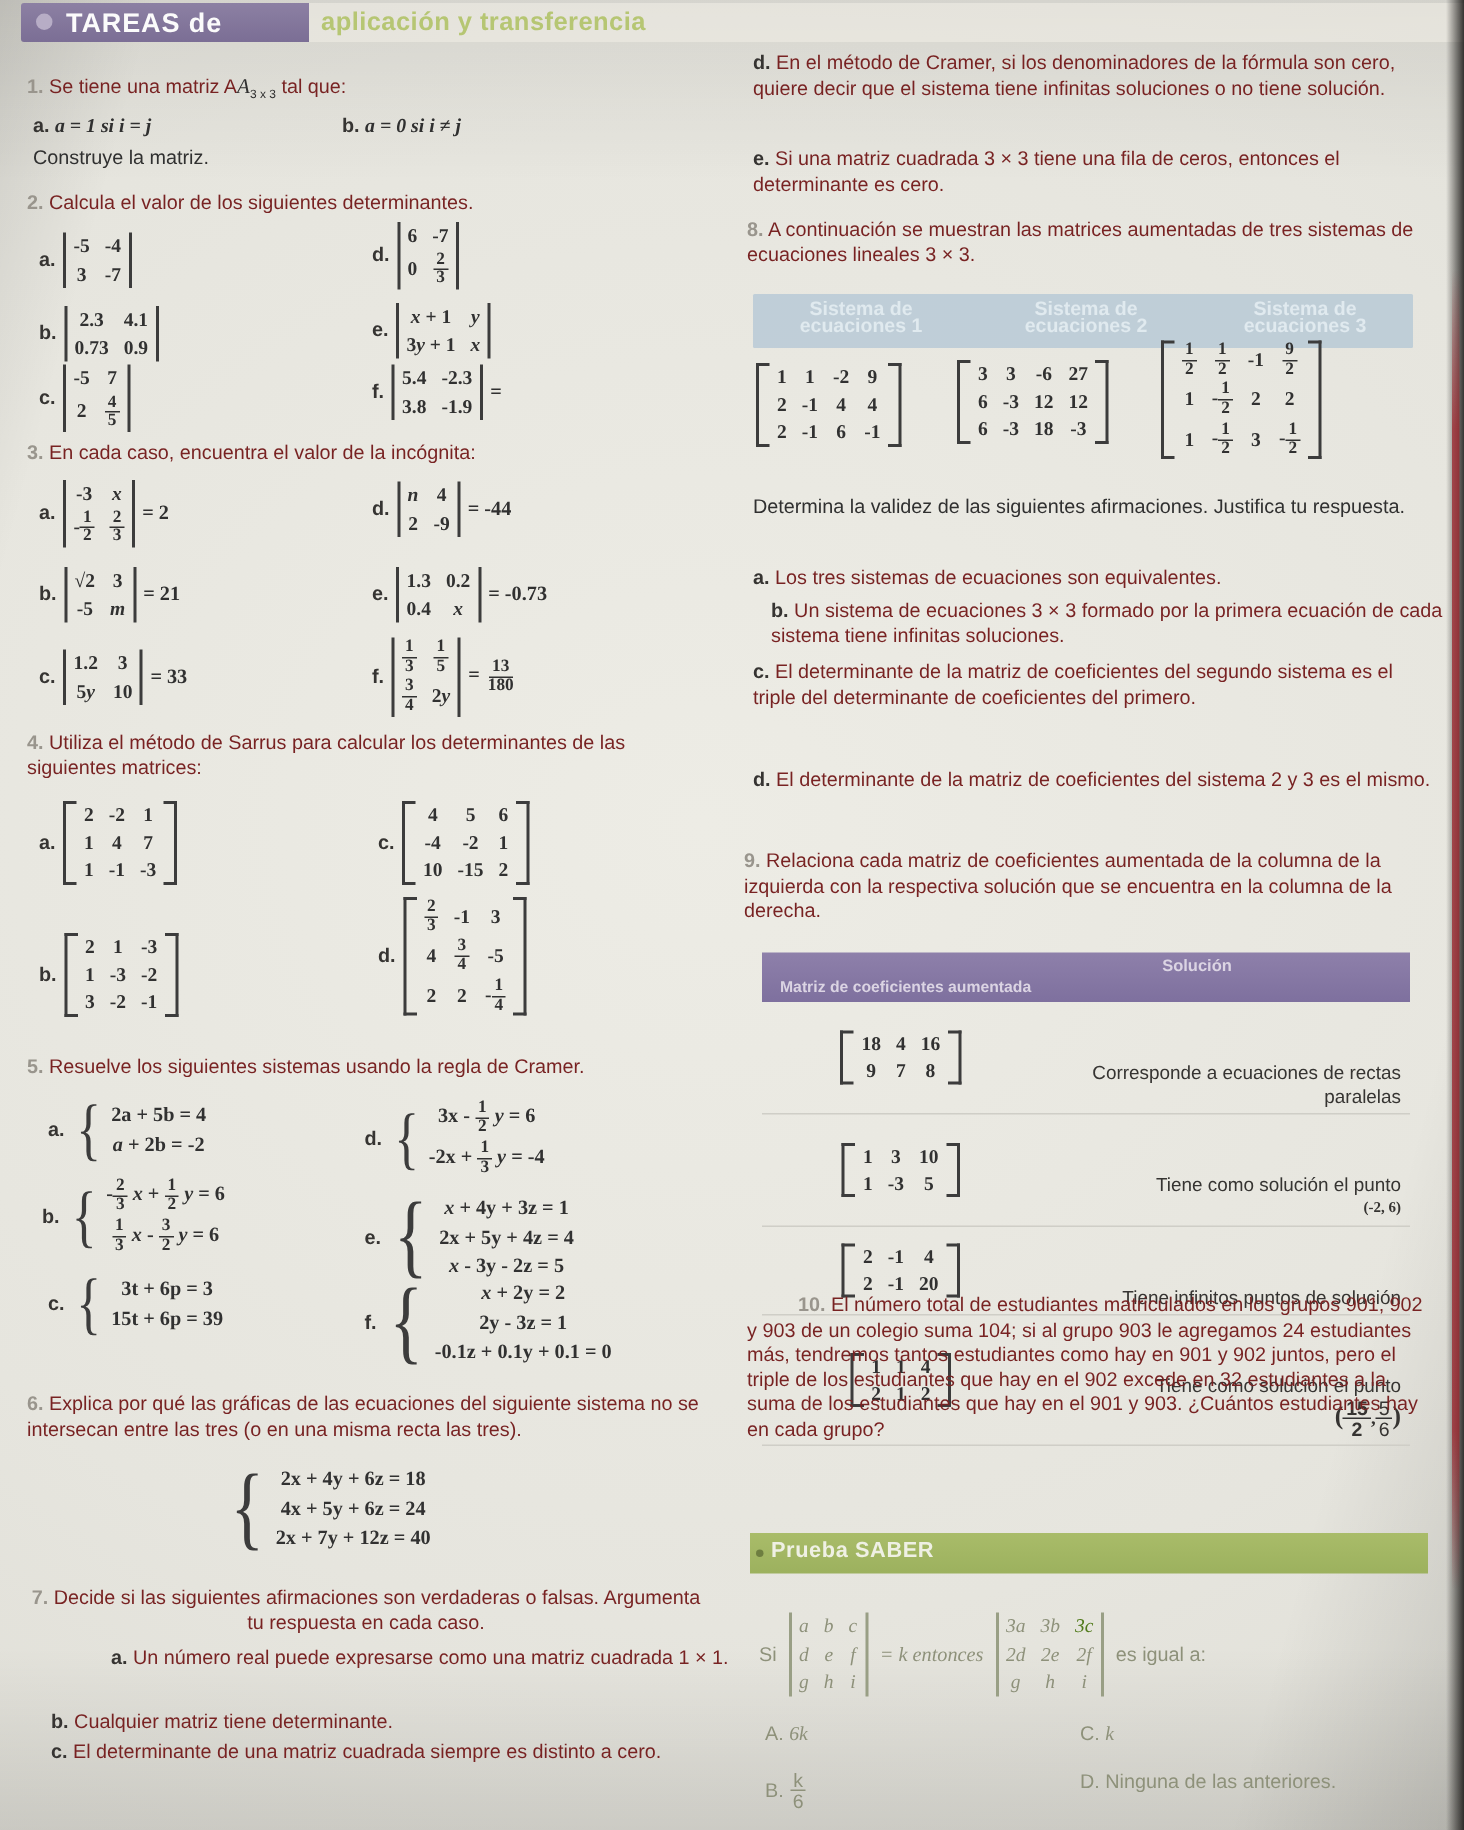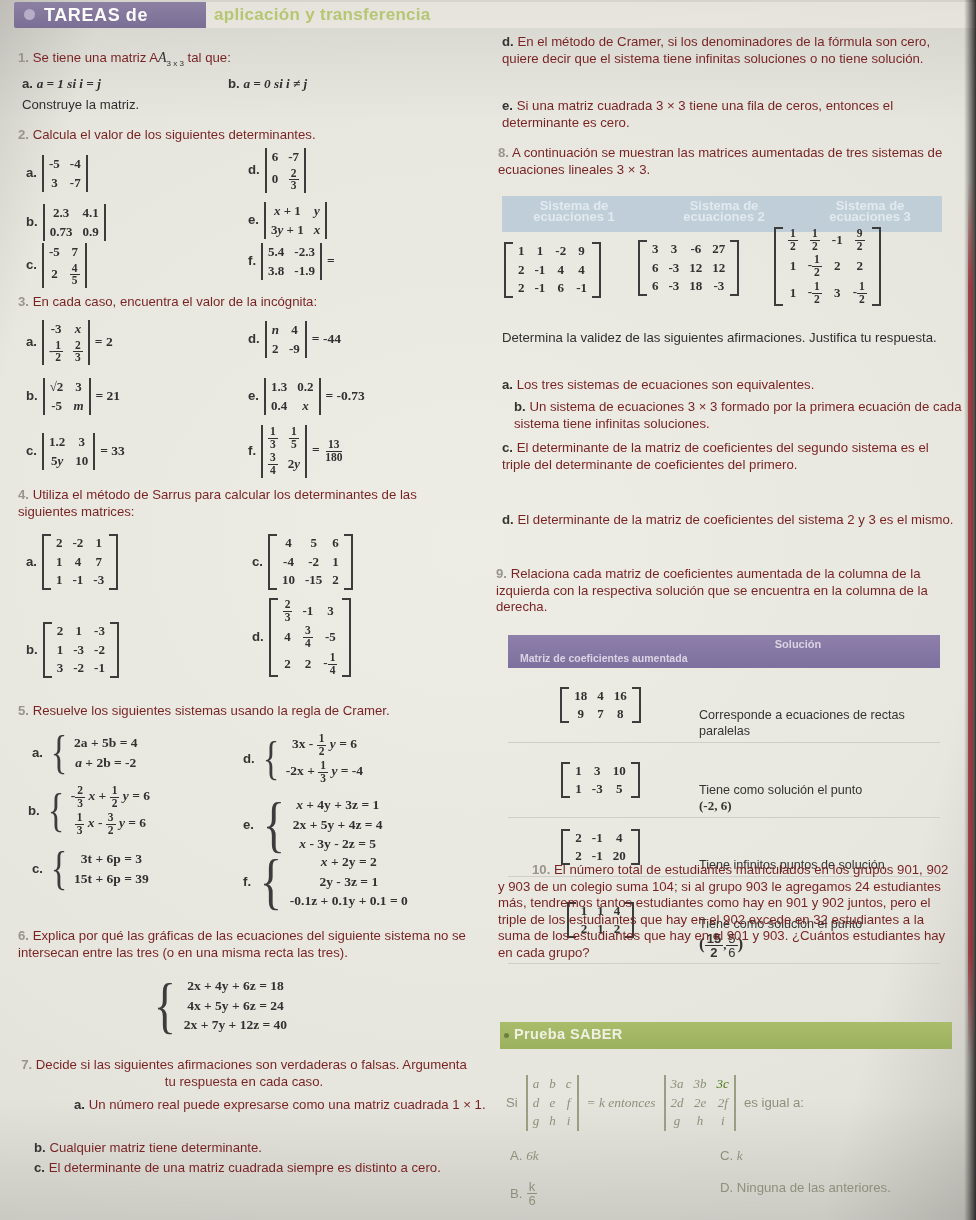--- a/index.html
+++ b/index.html
@@ -96,21 +96,21 @@
   .tbl-head{
     background:linear-gradient(180deg,#8f7fb0 0%,#7f6fa4 100%);
     height:33px;position:relative;
   }
   .tbl-head .h1{position:absolute;left:12px;top:17px;width:180px;text-align:left;
     color:#ded6e8;font-size:10.5px;font-weight:bold;line-height:12px;}
   .tbl-head .h2{position:absolute;left:215px;top:3px;width:150px;text-align:center;
     color:#ded6e8;font-size:11px;font-weight:bold;}
   .tbl-row{display:flex;align-items:center;border-bottom:1px solid #d2d0c8;min-height:45px;}
   .tbl-c1{width:185px;display:flex;justify-content:center;align-items:center;}
-  .tbl-c2{flex:1;text-align:left;font-size:12.6px;line-height:16px;color:#34322f;padding:3px 6px;margin-top:36px;}
+  .tbl-c2{flex:1;text-align:right;font-size:12.6px;line-height:16px;color:#34322f;padding:3px 6px;margin-top:36px;}
 
   
   .saber{
     position:absolute;left:8px;top:1022px;width:452px;height:27px;
     background:linear-gradient(180deg,#a9bf60 0%,#9cb455 100%);
   }
   .saber-dot{position:absolute;left:4px;top:11px;width:5px;height:5px;background:#6d7f38;border-radius:50%;}
   .saber-lbl{position:absolute;left:14px;top:4px;color:#f2f4e6;font-weight:bold;font-size:14.5px;letter-spacing:.4px;}
   .faded{color:#8e9278;}
 </style>
@@ -877,21 +877,21 @@
                     <td>-3</td>
                     <td>5</td>
                   </tr>
                 </tbody>
               </table>
               <span class="br"></span>
             </span>
           </div>
         <div class="tbl-c2">
           <div>Tiene como solución el punto</div>
-          <div class="ms" style="font-size:13px;">(-2, 6)</div>
+          <div class="ms" style="font-size:10px;">(-2, 6)</div>
         </div>
       </div>
       <div class="tbl-row">
         <div class="tbl-c1" id="q9-m2">
             <span class="brk">
               <span class="bl"></span>
               <table class="mx">
                 <tbody>
                   <tr>
                     <td>2</td>

